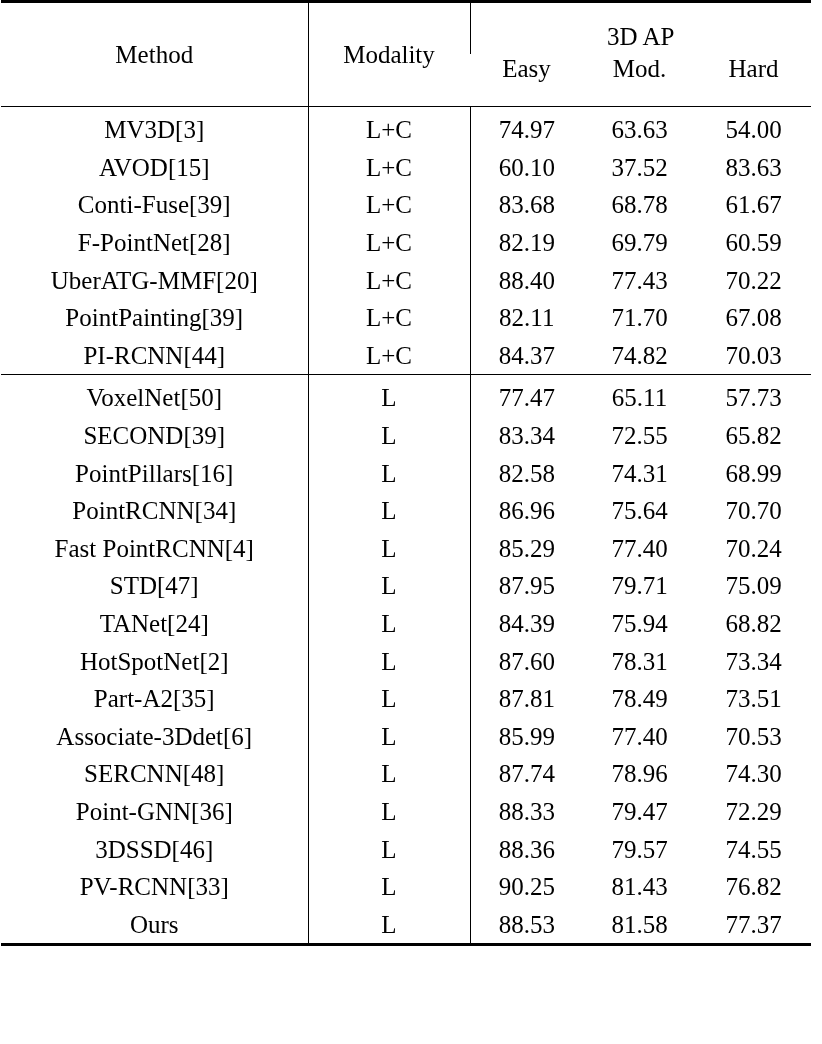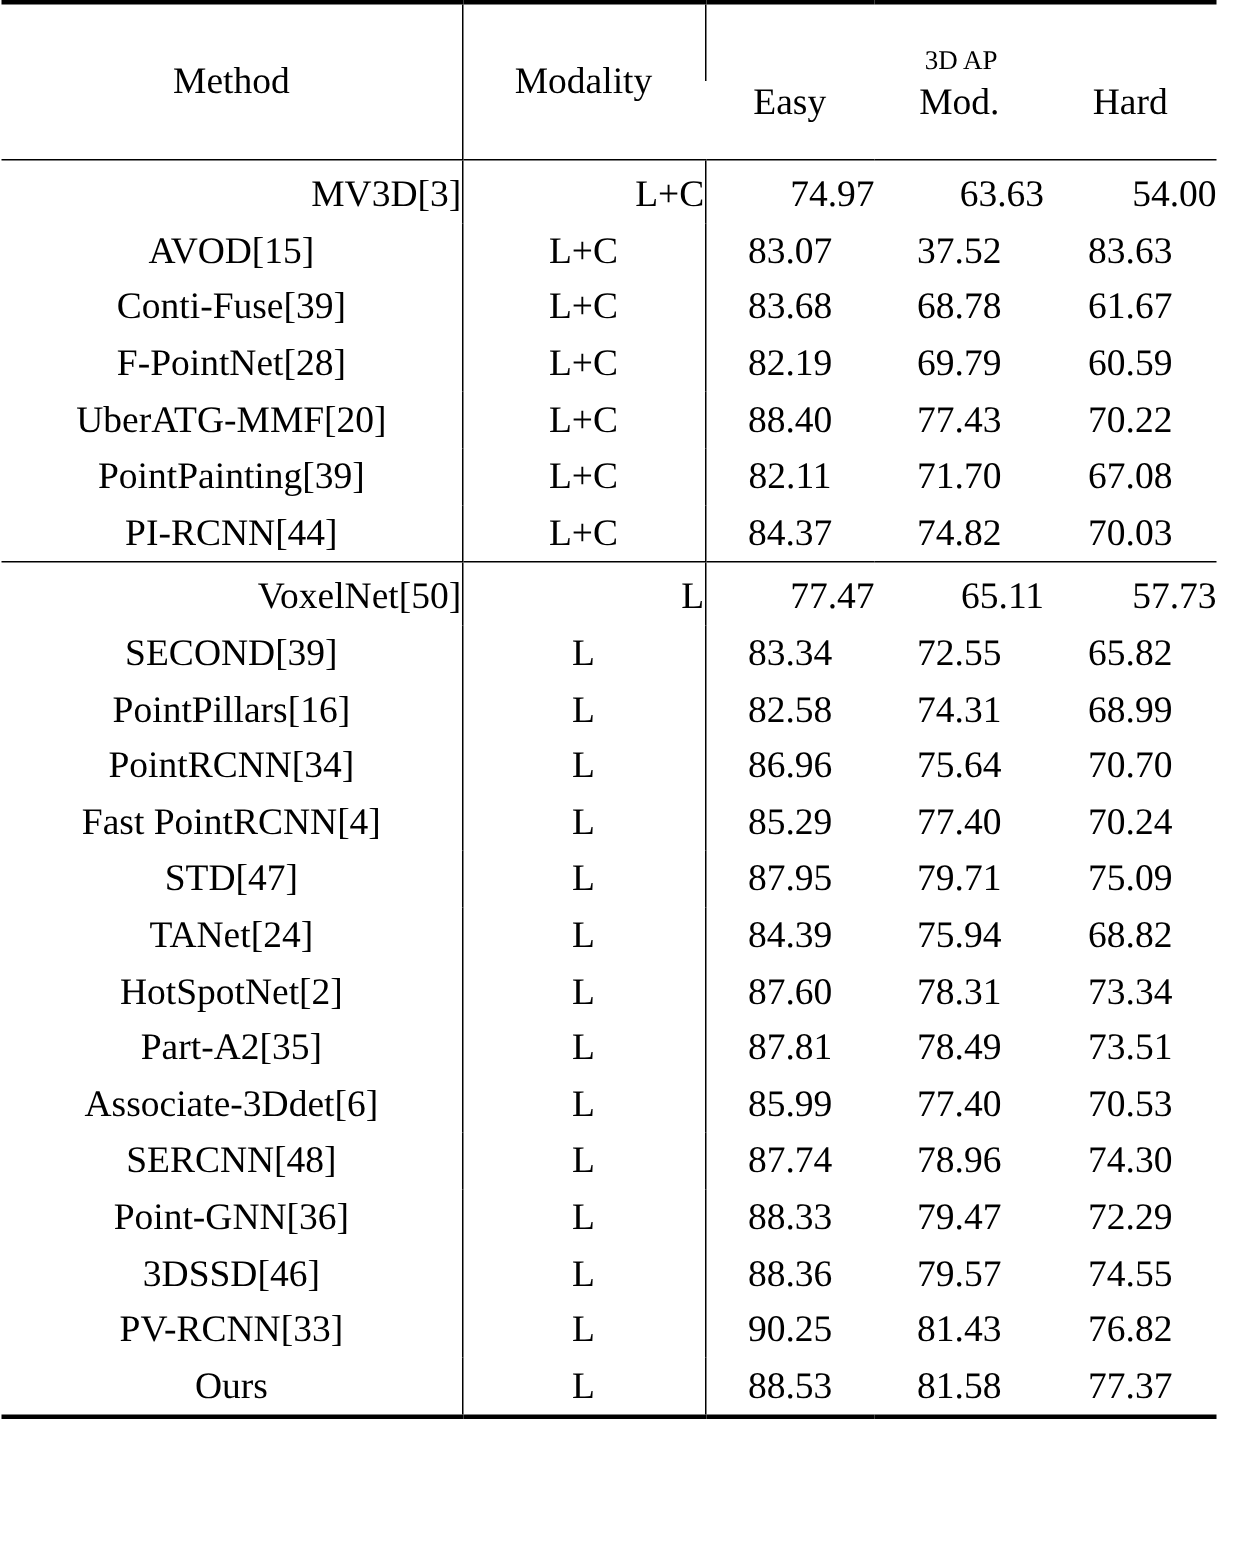--- a/index.html
+++ b/index.html
@@ -72,36 +72,35 @@
     font-size: 25px;
   }
   th.h-method,
   th.h-modality {
     height: 96px;
   }
   th.h-span3d {
     height: 46px;
     vertical-align: bottom;
     padding-bottom: 5px;
-    font-size: 18px;
+    font-size: 25px;
   }
   tr.subhead th {
     height: 50px;
     vertical-align: top;
     padding-top: 2px;
   }
 
   
   tbody td {
     height: 37.6px;
     font-size: 25px;
   }
   tbody tr.first-in-group td {
     padding-top: 4px;
-    text-align: right;
   }
 
   .bold { font-weight: normal; }
 
   
   th.h-span3d { border-left: 1.6px solid #000; }
 </style>
 </head>
 <body>
 
@@ -132,21 +131,21 @@
         <tr class="first-in-group rule-mid">
           <td>MV3D[3]</td>
           <td class="vl-left">L+C</td>
           <td class="vl-left">74.97</td>
           <td>63.63</td>
           <td>54.00</td>
         </tr>
         <tr>
           <td>AVOD[15]</td>
           <td class="vl-left">L+C</td>
-          <td class="vl-left">83.07</td>
+          <td class="vl-left">60.10</td>
           <td>37.52</td>
           <td>83.63</td>
         </tr>
         <tr>
           <td>Conti-Fuse[39]</td>
           <td class="vl-left">L+C</td>
           <td class="vl-left">83.68</td>
           <td>68.78</td>
           <td>61.67</td>
         </tr>

